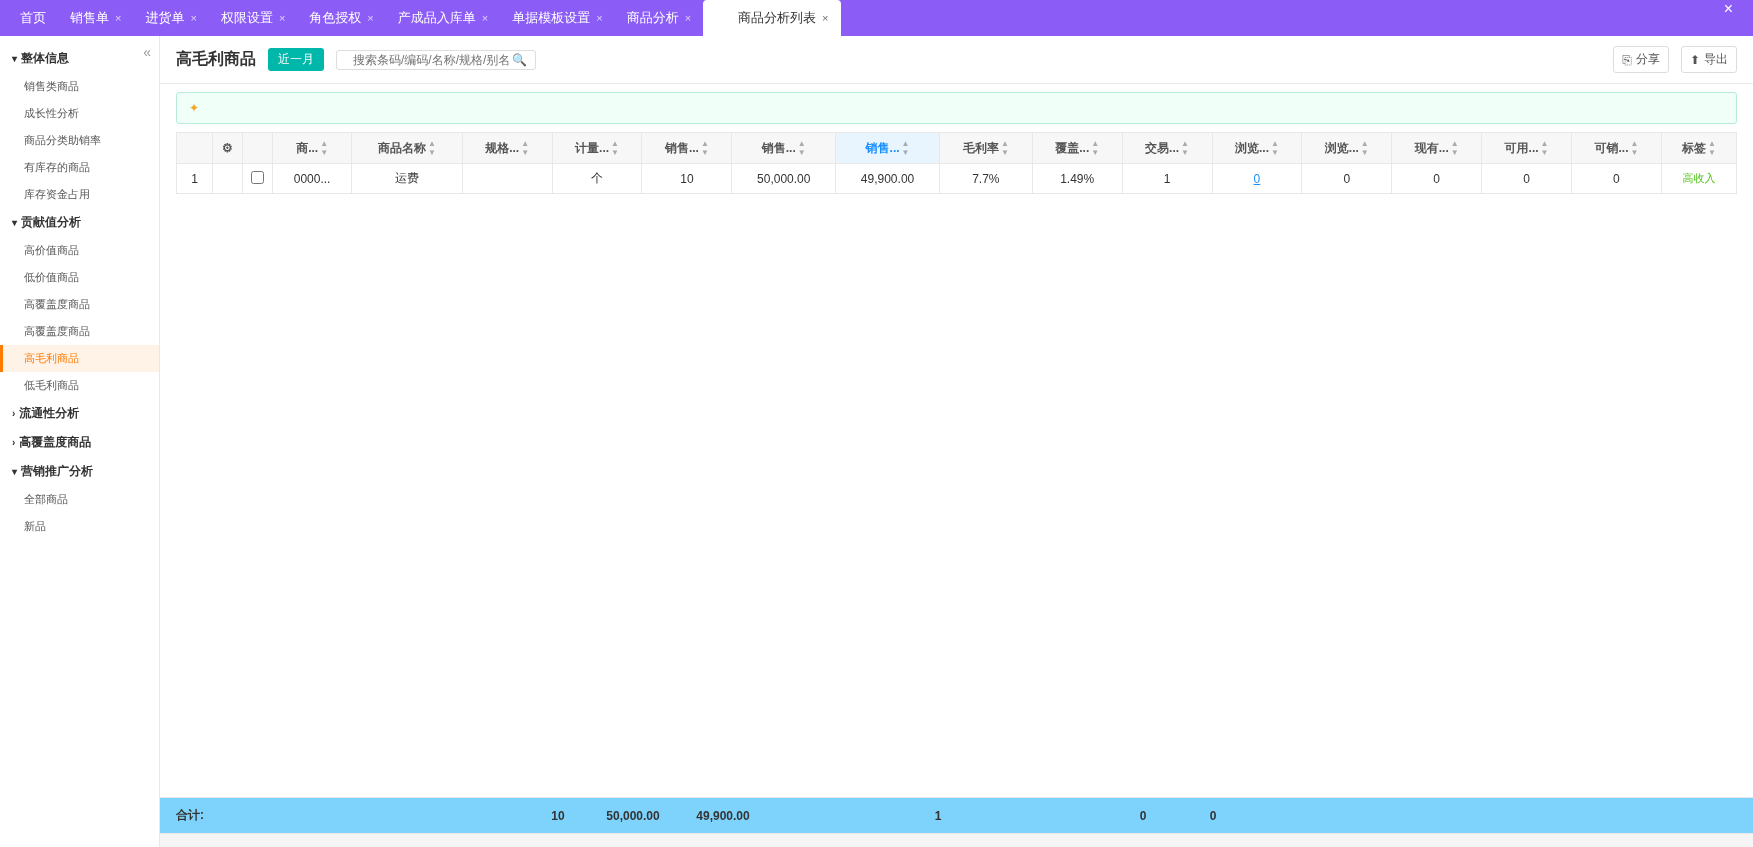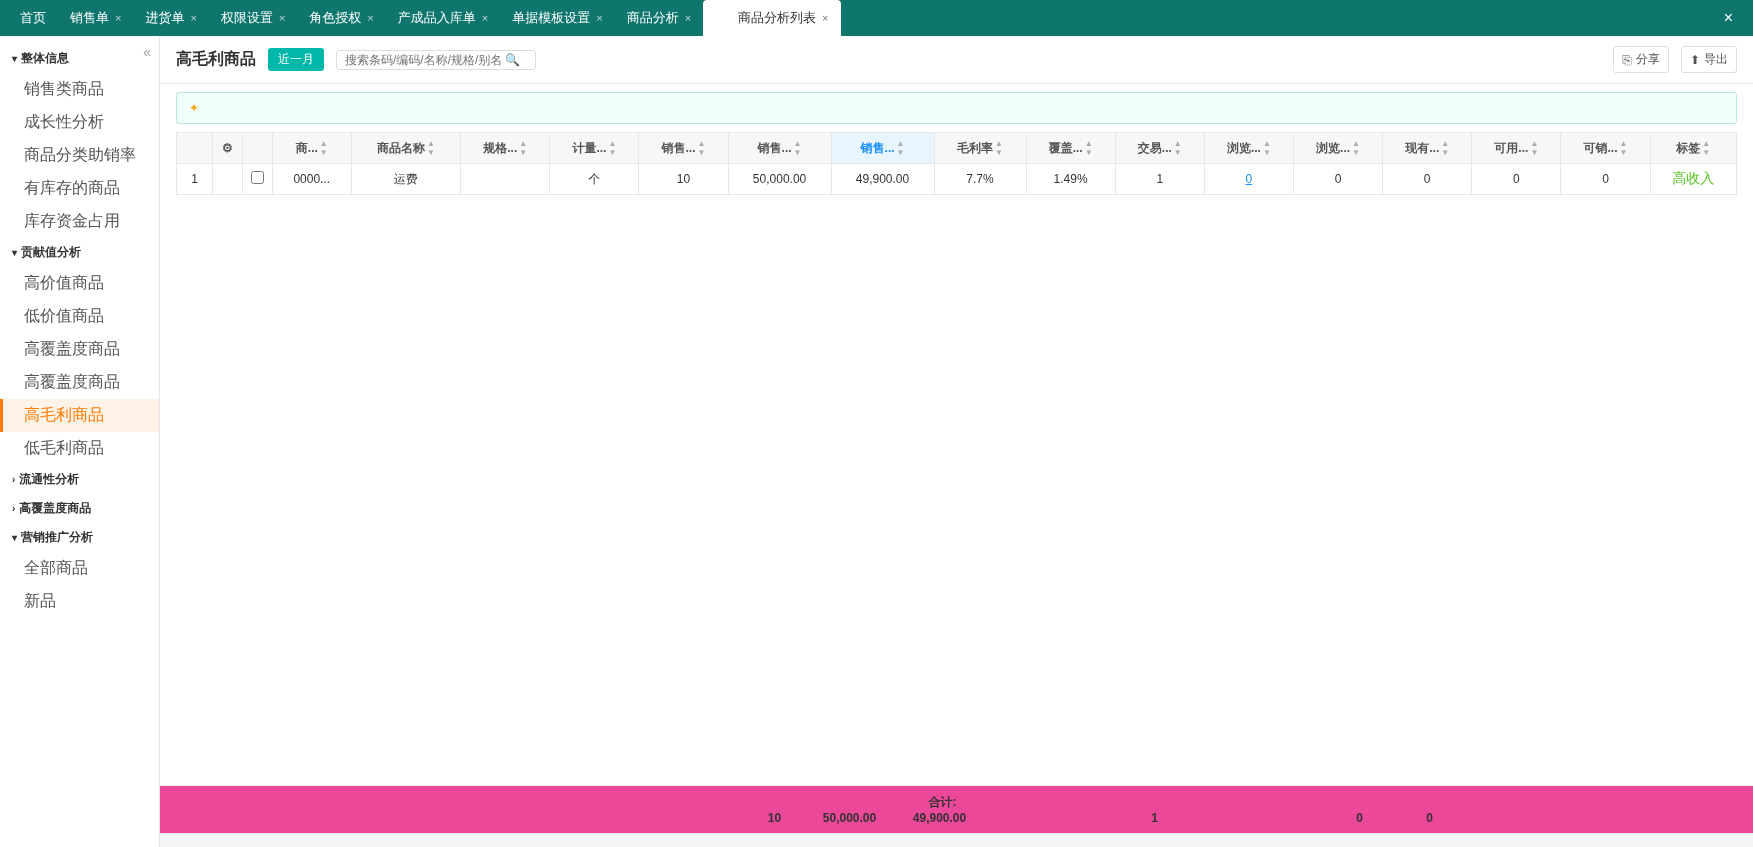--- a/index.html
+++ b/index.html
@@ -1,22 +1,22 @@
 <!DOCTYPE html>
 <html><head>
   <meta charset="utf-8">
   <style>
     * { box-sizing: border-box; margin: 0; padding: 0; }
     body { font-family: "Microsoft YaHei", Arial, sans-serif; font-size: 12px; background: #f5f5f5; overflow: hidden; }
 
     
     .top-nav {
       display: flex;
-      align-items: center;
-      background: #0f766e;
+      align-items: flex-start;
+      background: #8b5cf6;
       height: 36px;
       padding: 0 8px;
       color: #fff;
     }
     .top-nav .nav-item {
       padding: 0 12px;
       height: 36px;
       display: flex;
       align-items: center;
       cursor: pointer;
@@ -74,21 +74,21 @@
       align-items: center;
       padding: 6px 12px;
       font-size: 12px;
       color: #333;
       font-weight: bold;
       cursor: pointer;
     }
     .sidebar-group-title .arrow { margin-right: 4px; font-size: 10px; }
     .sidebar-item {
       padding: 6px 16px 6px 24px;
-      font-size: 16px;
+      font-size: 11px;
       color: #555;
       cursor: pointer;
       white-space: nowrap;
       overflow: hidden;
       text-overflow: ellipsis;
     }
     .sidebar-item.active {
       background: #fff3e8;
       color: #ff7a00;
       border-left: 3px solid #ff7a00;
@@ -133,20 +133,21 @@
       padding: 2px 8px;
       width: 200px;
       background: #fff;
     }
     .search-box input {
       border: none;
       outline: none;
       font-size: 12px;
       width: 160px;
       color: #999;
+      margin-left: 8px;
     }
     .search-icon { color: #999; cursor: pointer; }
 
     .header-spacer { flex: 1; }
     .action-btn {
       display: flex;
       align-items: center;
       gap: 4px;
       cursor: pointer;
       color: #555;
@@ -193,35 +194,34 @@
       top: 0;
       z-index: 2;
     }
     table td {
       border: 1px solid #e8e8e8;
       padding: 6px 8px;
       text-align: center;
       color: #333;
       white-space: nowrap;
     }
-    .tag-green { color: #52c41a; font-size: 14px; }
+    .tag-green { color: #52c41a; font-size: 11px; }
     .col-sort { display: inline-flex; align-items: center; gap: 2px; }
     .sort-arrows { display: flex; flex-direction: column; font-size: 8px; color: #aaa; }
 
     
     .table-footer {
       display: flex;
       align-items: center;
-      background: #ec4899;
+      background: #7dd3fc;
       border-top: 1px solid #e8e8e8;
       padding: 8px 16px;
       font-size: 12px;
       color: #333;
       min-height: 36px;
-      flex-direction: column;
     }
     .footer-label { font-weight: bold; margin-right: 16px; width: 40px; }
     .footer-cell {
       padding: 0 8px;
       min-width: 80px;
       text-align: center;
     }
 
     
     .bottom-bar {

